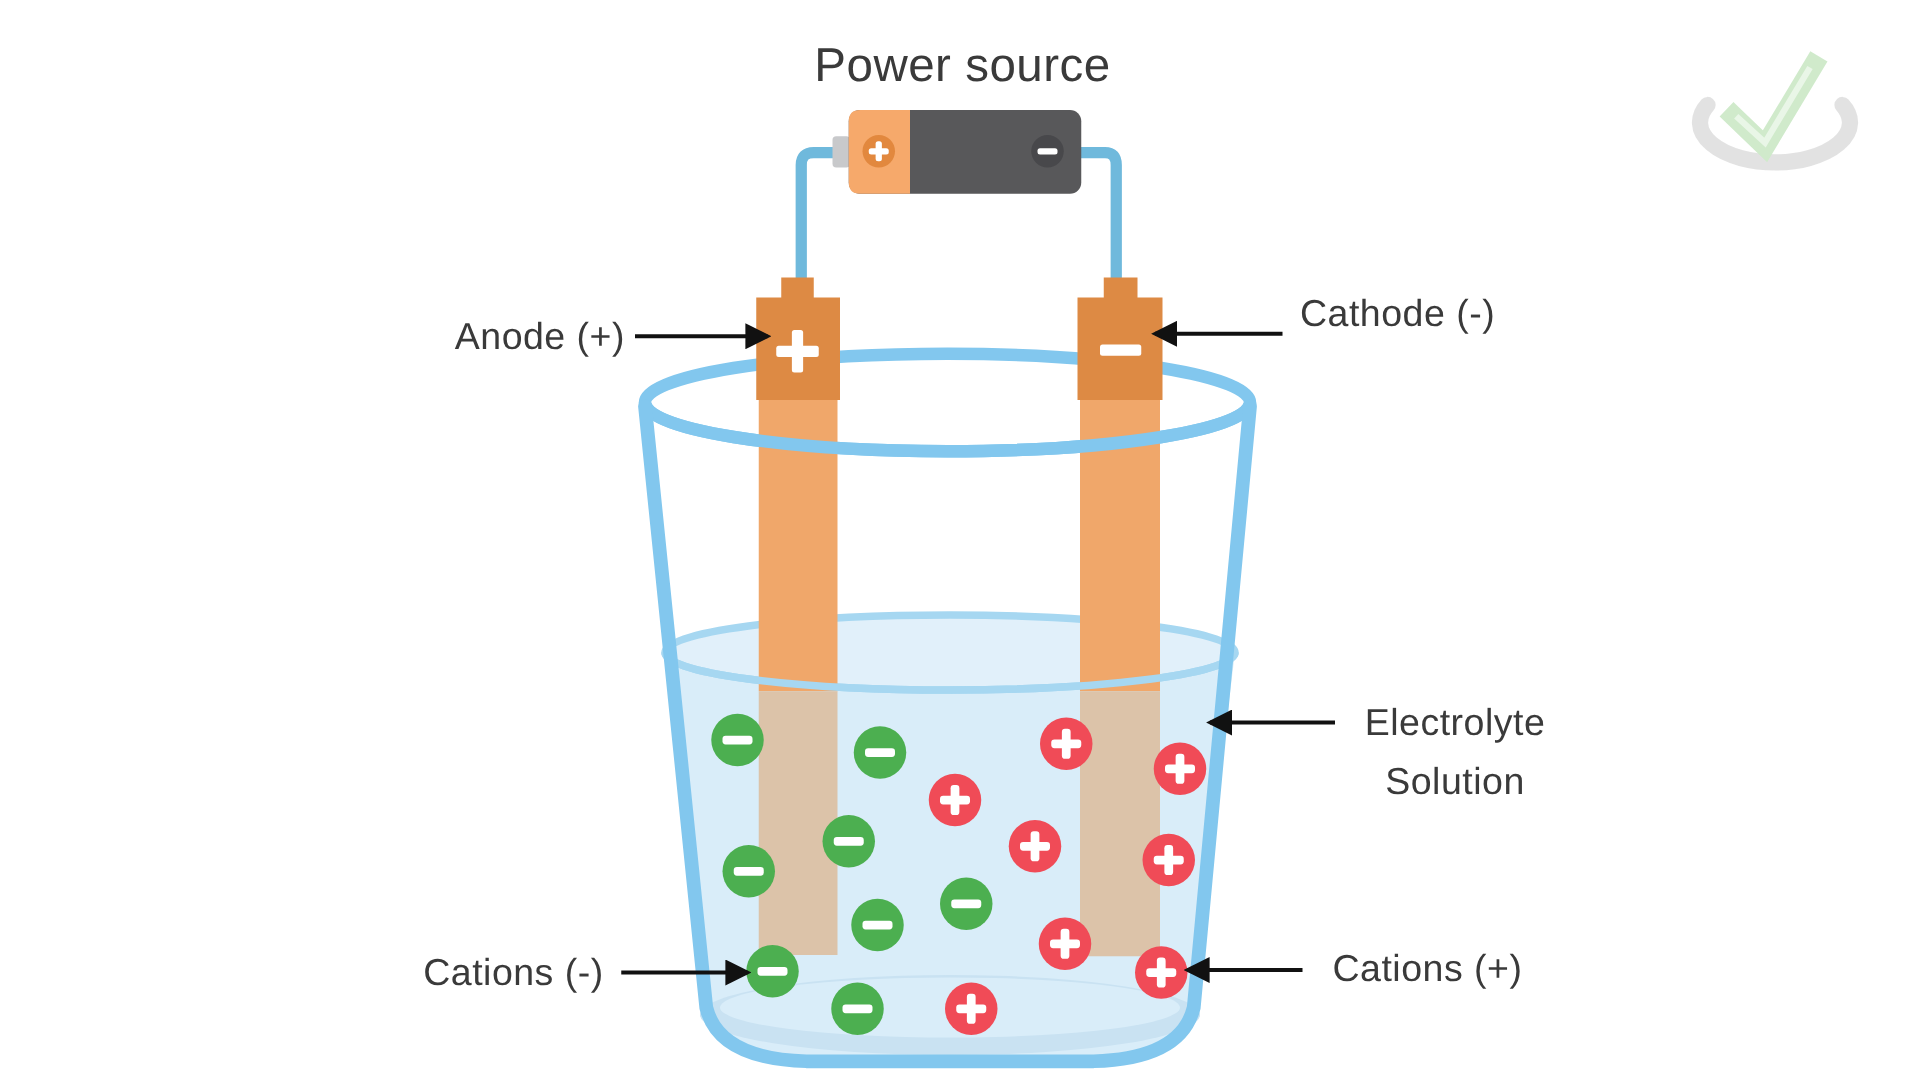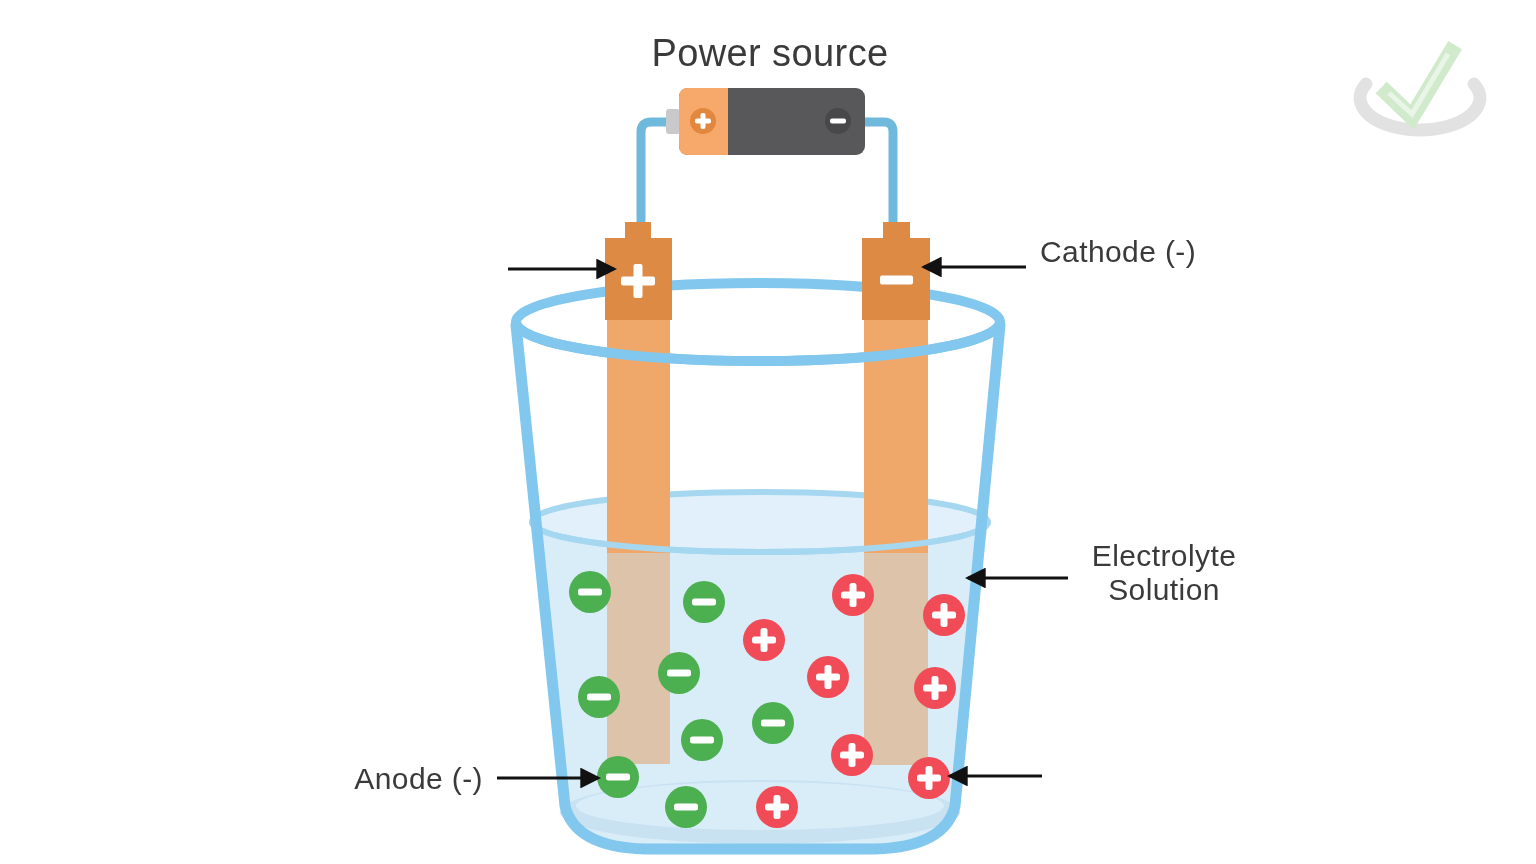--- a/index.html
+++ b/index.html
@@ -171,21 +171,23 @@
 
     <g opacity="0.85">
       <path d="M1366,84 A60,32 0 1 0 1474,84" fill="none" stroke="#dedede" stroke-width="13" stroke-linecap="round"></path>
       <path d="M1387,93 L1412,117 L1451,52" fill="none" stroke="#c8e7c3" stroke-width="16" stroke-linecap="square"></path>
       <path d="M1389,93 L1412,114 L1448,54" fill="none" stroke="#e6f5e3" stroke-width="5"></path>
     </g>
   </svg>
 
   <div class="lbl title center" style="left:570px;top:33px;width:400px;">Power source</div>
 
+  <div class="lbl right" style="right:1036px;top:251px;width:260px;">Anode (+)</div>
 
   <div class="lbl" style="left:1040px;top:233px;width:280px;">Cathode (-)</div>
 
-  <div class="lbl center" style="left:1014px;top:539px;width:300px;line-height:34px;">Electrolyte
+  <div class="lbl center" style="left:1014px;top:555px;width:300px;line-height:47px;">Electrolyte
 Solution</div>
 
-  <div class="lbl right" style="right:1053px;top:760px;width:260px;">Anode (-)</div>
+  <div class="lbl right" style="right:1053px;top:760px;width:260px;">Cations (-)</div>
 
+  <div class="lbl" style="left:1066px;top:757px;width:260px;">Cations (+)</div>
 </div>
 
 </body></html>

